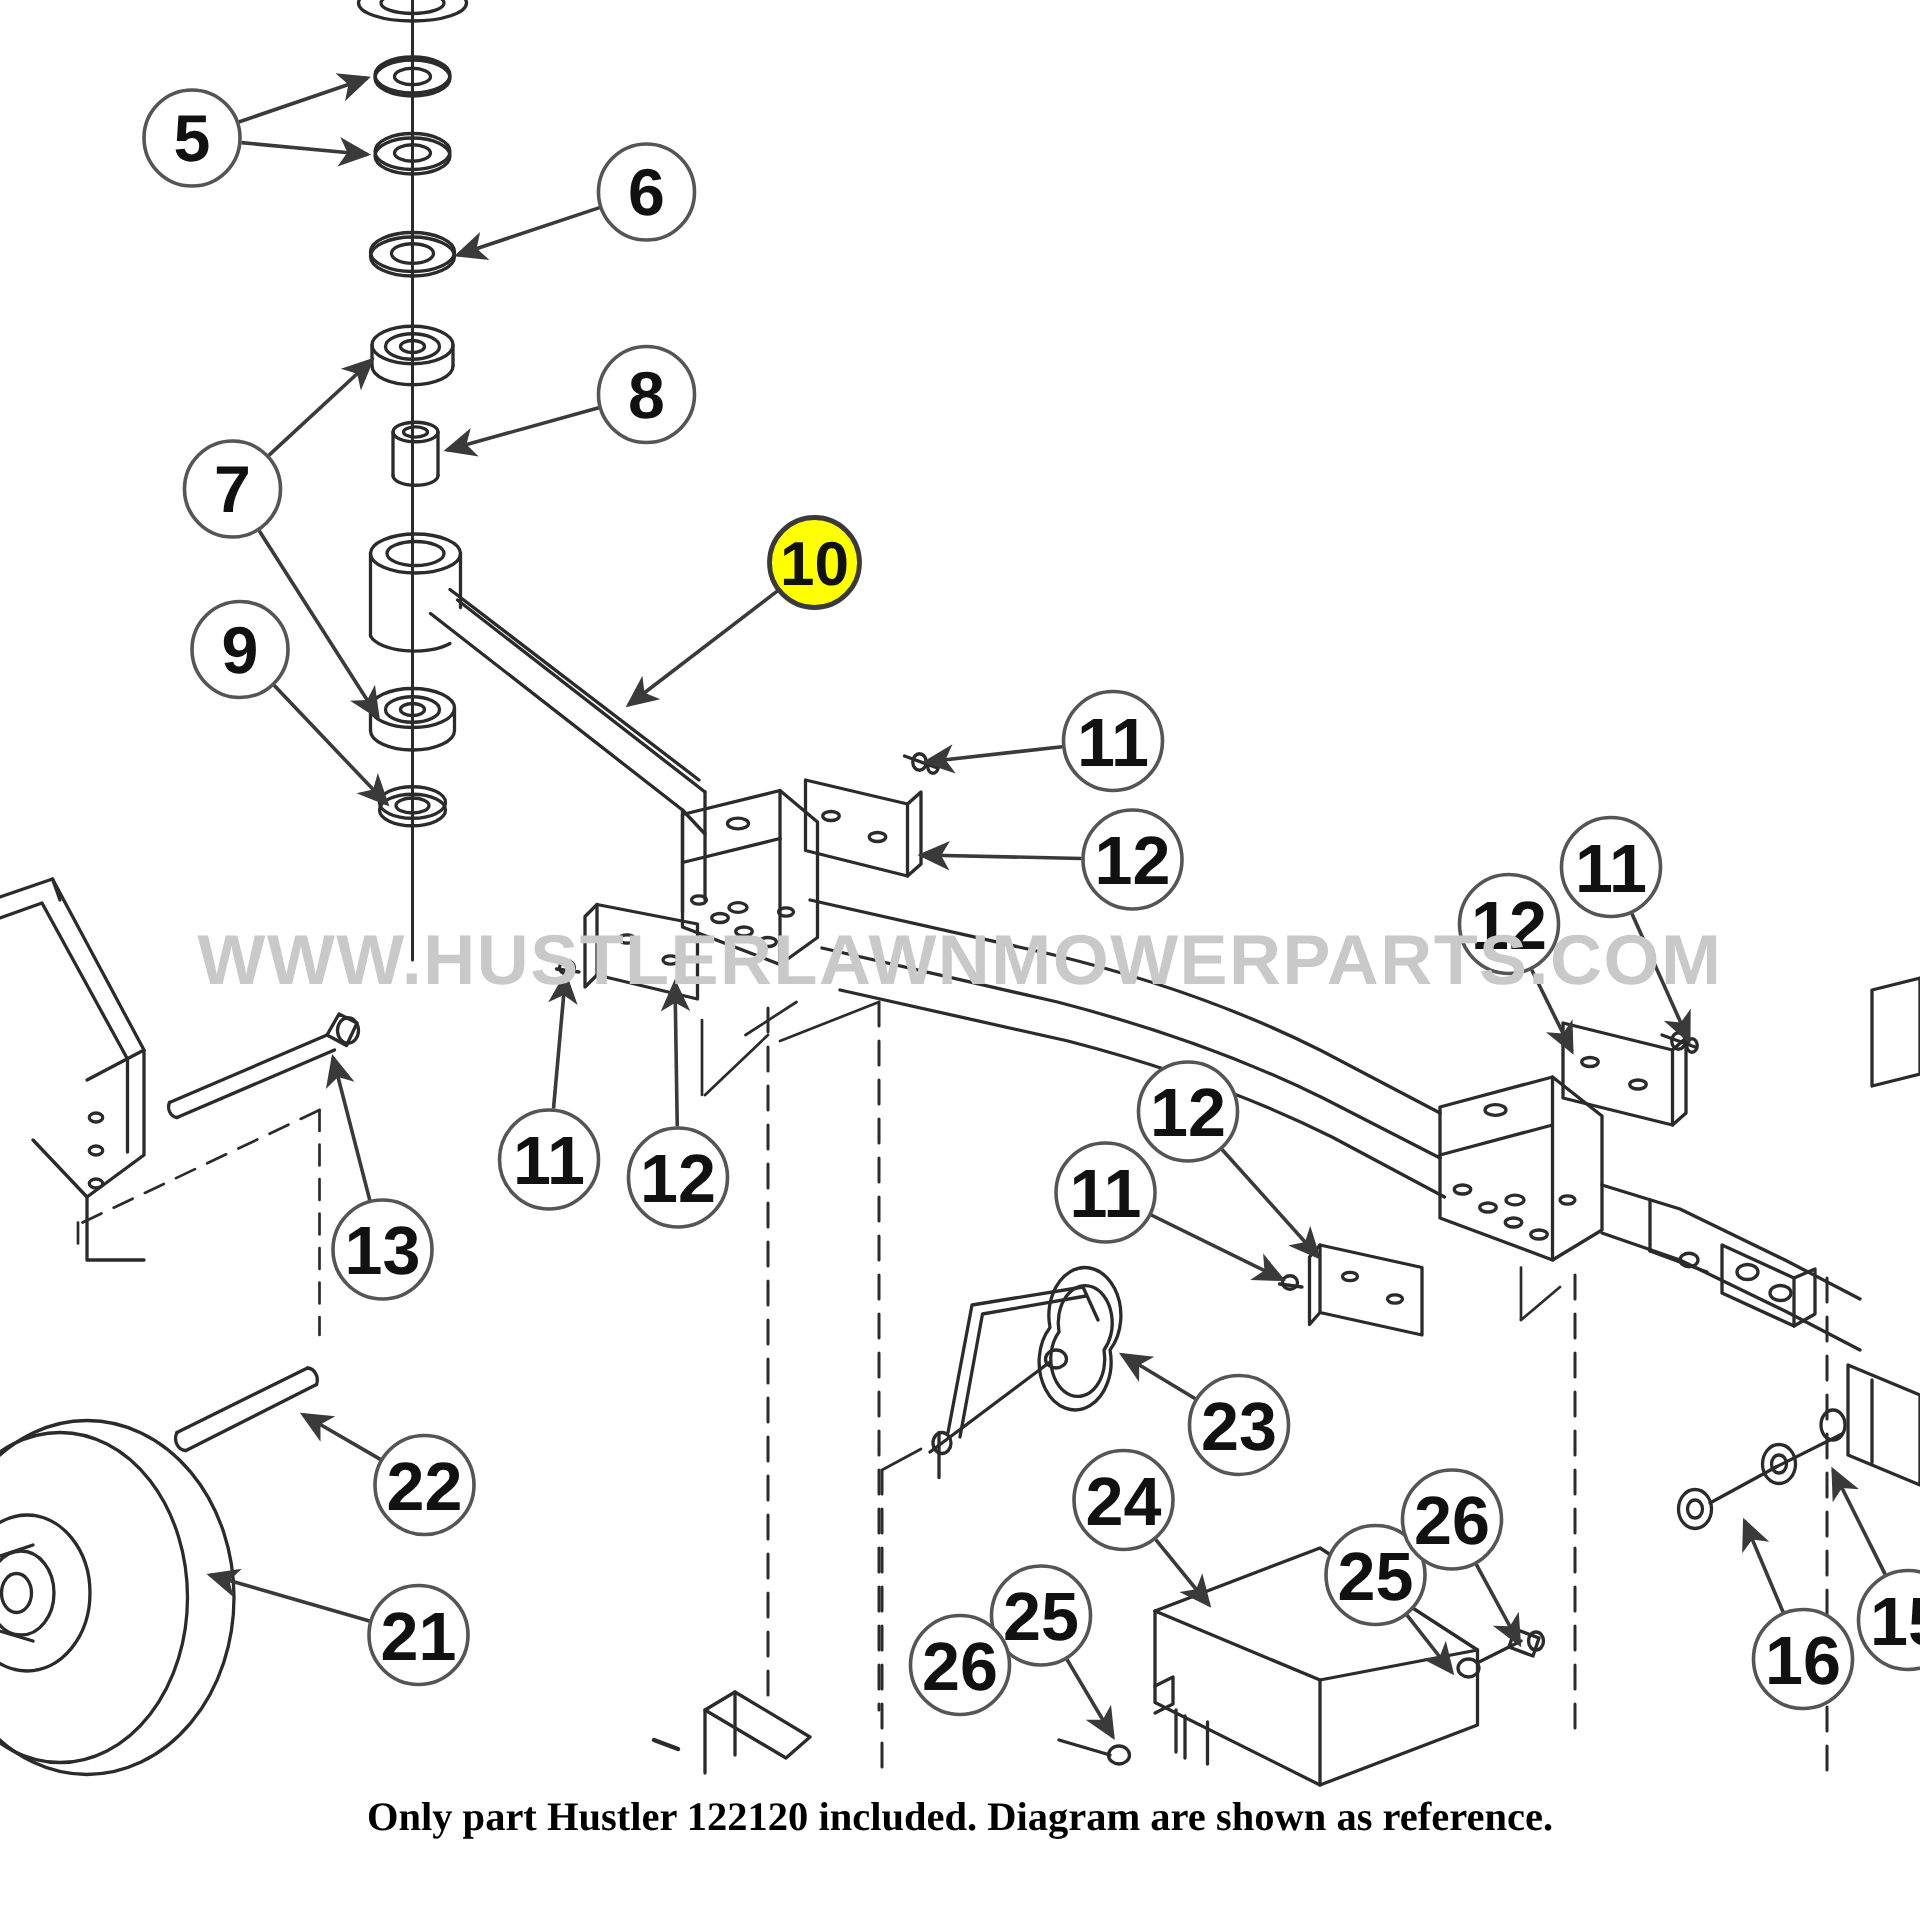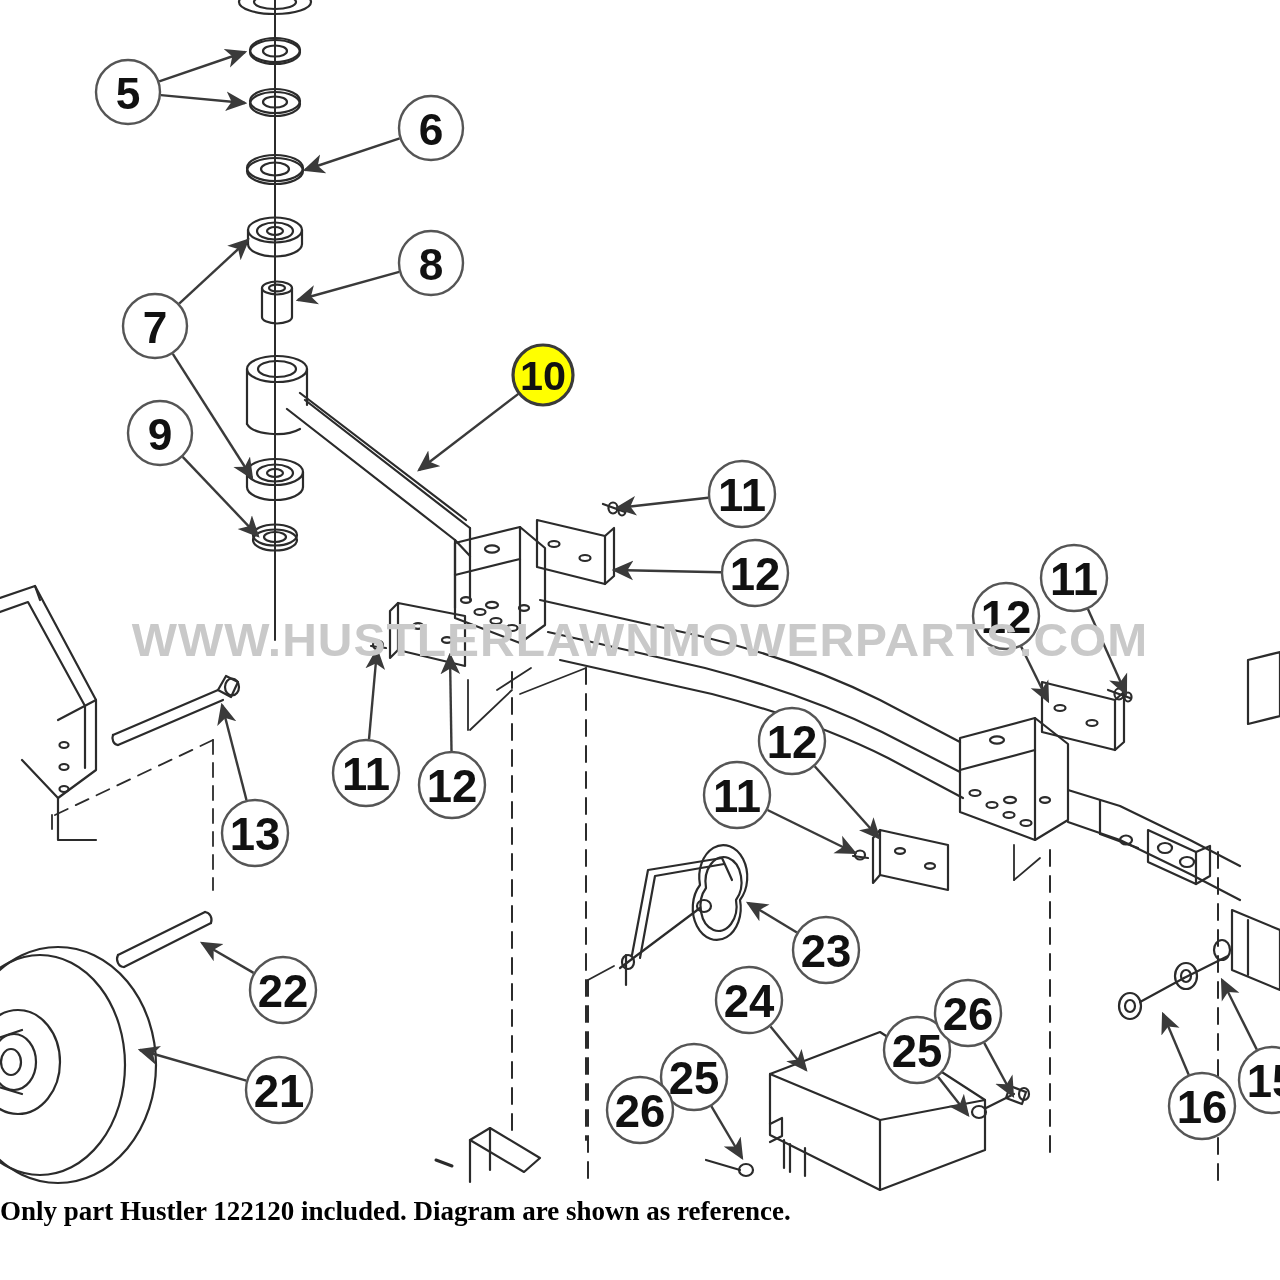--- a/index.html
+++ b/index.html
@@ -36,21 +36,21 @@
     transform: scaleX(1.02);
     white-space: nowrap;
     pointer-events: none;
     user-select: none;
   }
   .caption {
     position: absolute;
     left: 0;
     top: 1196px;
     width: 1280px;
-    text-align: left;
+    text-align: center;
     font-family: "Liberation Serif", serif;
     font-weight: bold;
     font-size: 27px;
     color: #000000;
     white-space: nowrap;
   }
   text.bub {
     font-family: "Liberation Sans", sans-serif;
     font-weight: bold;
     fill: #111111;

